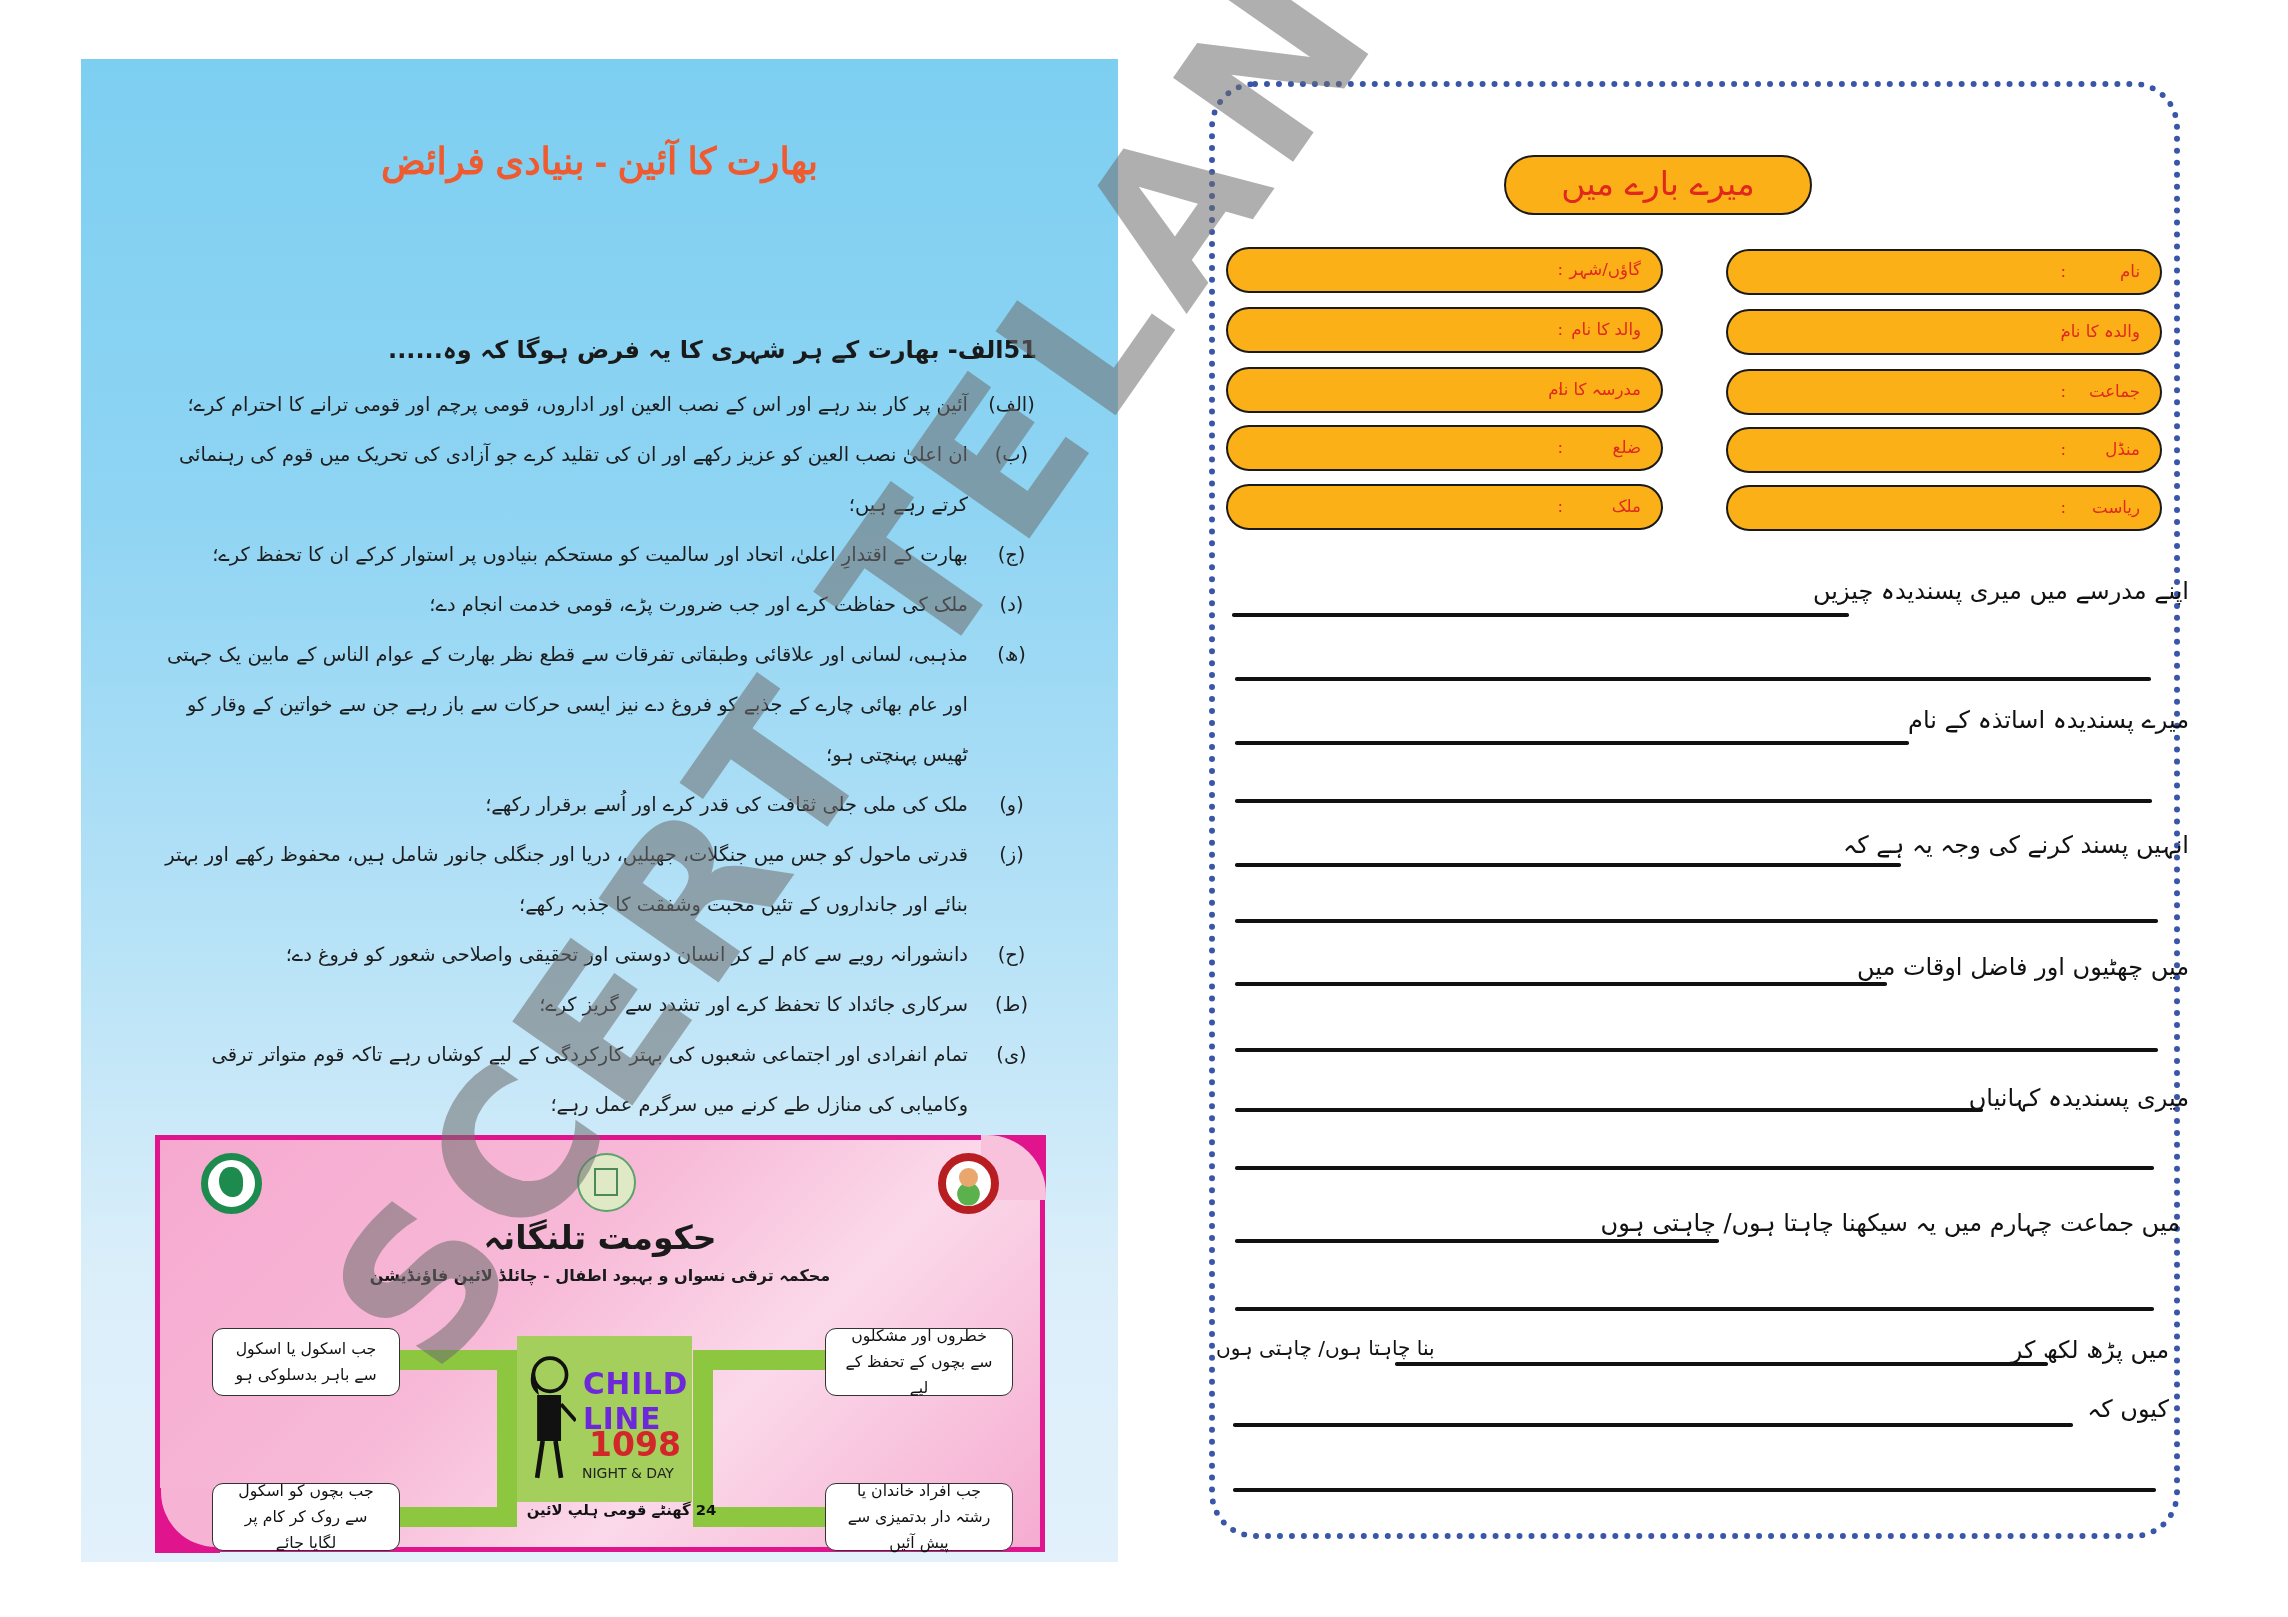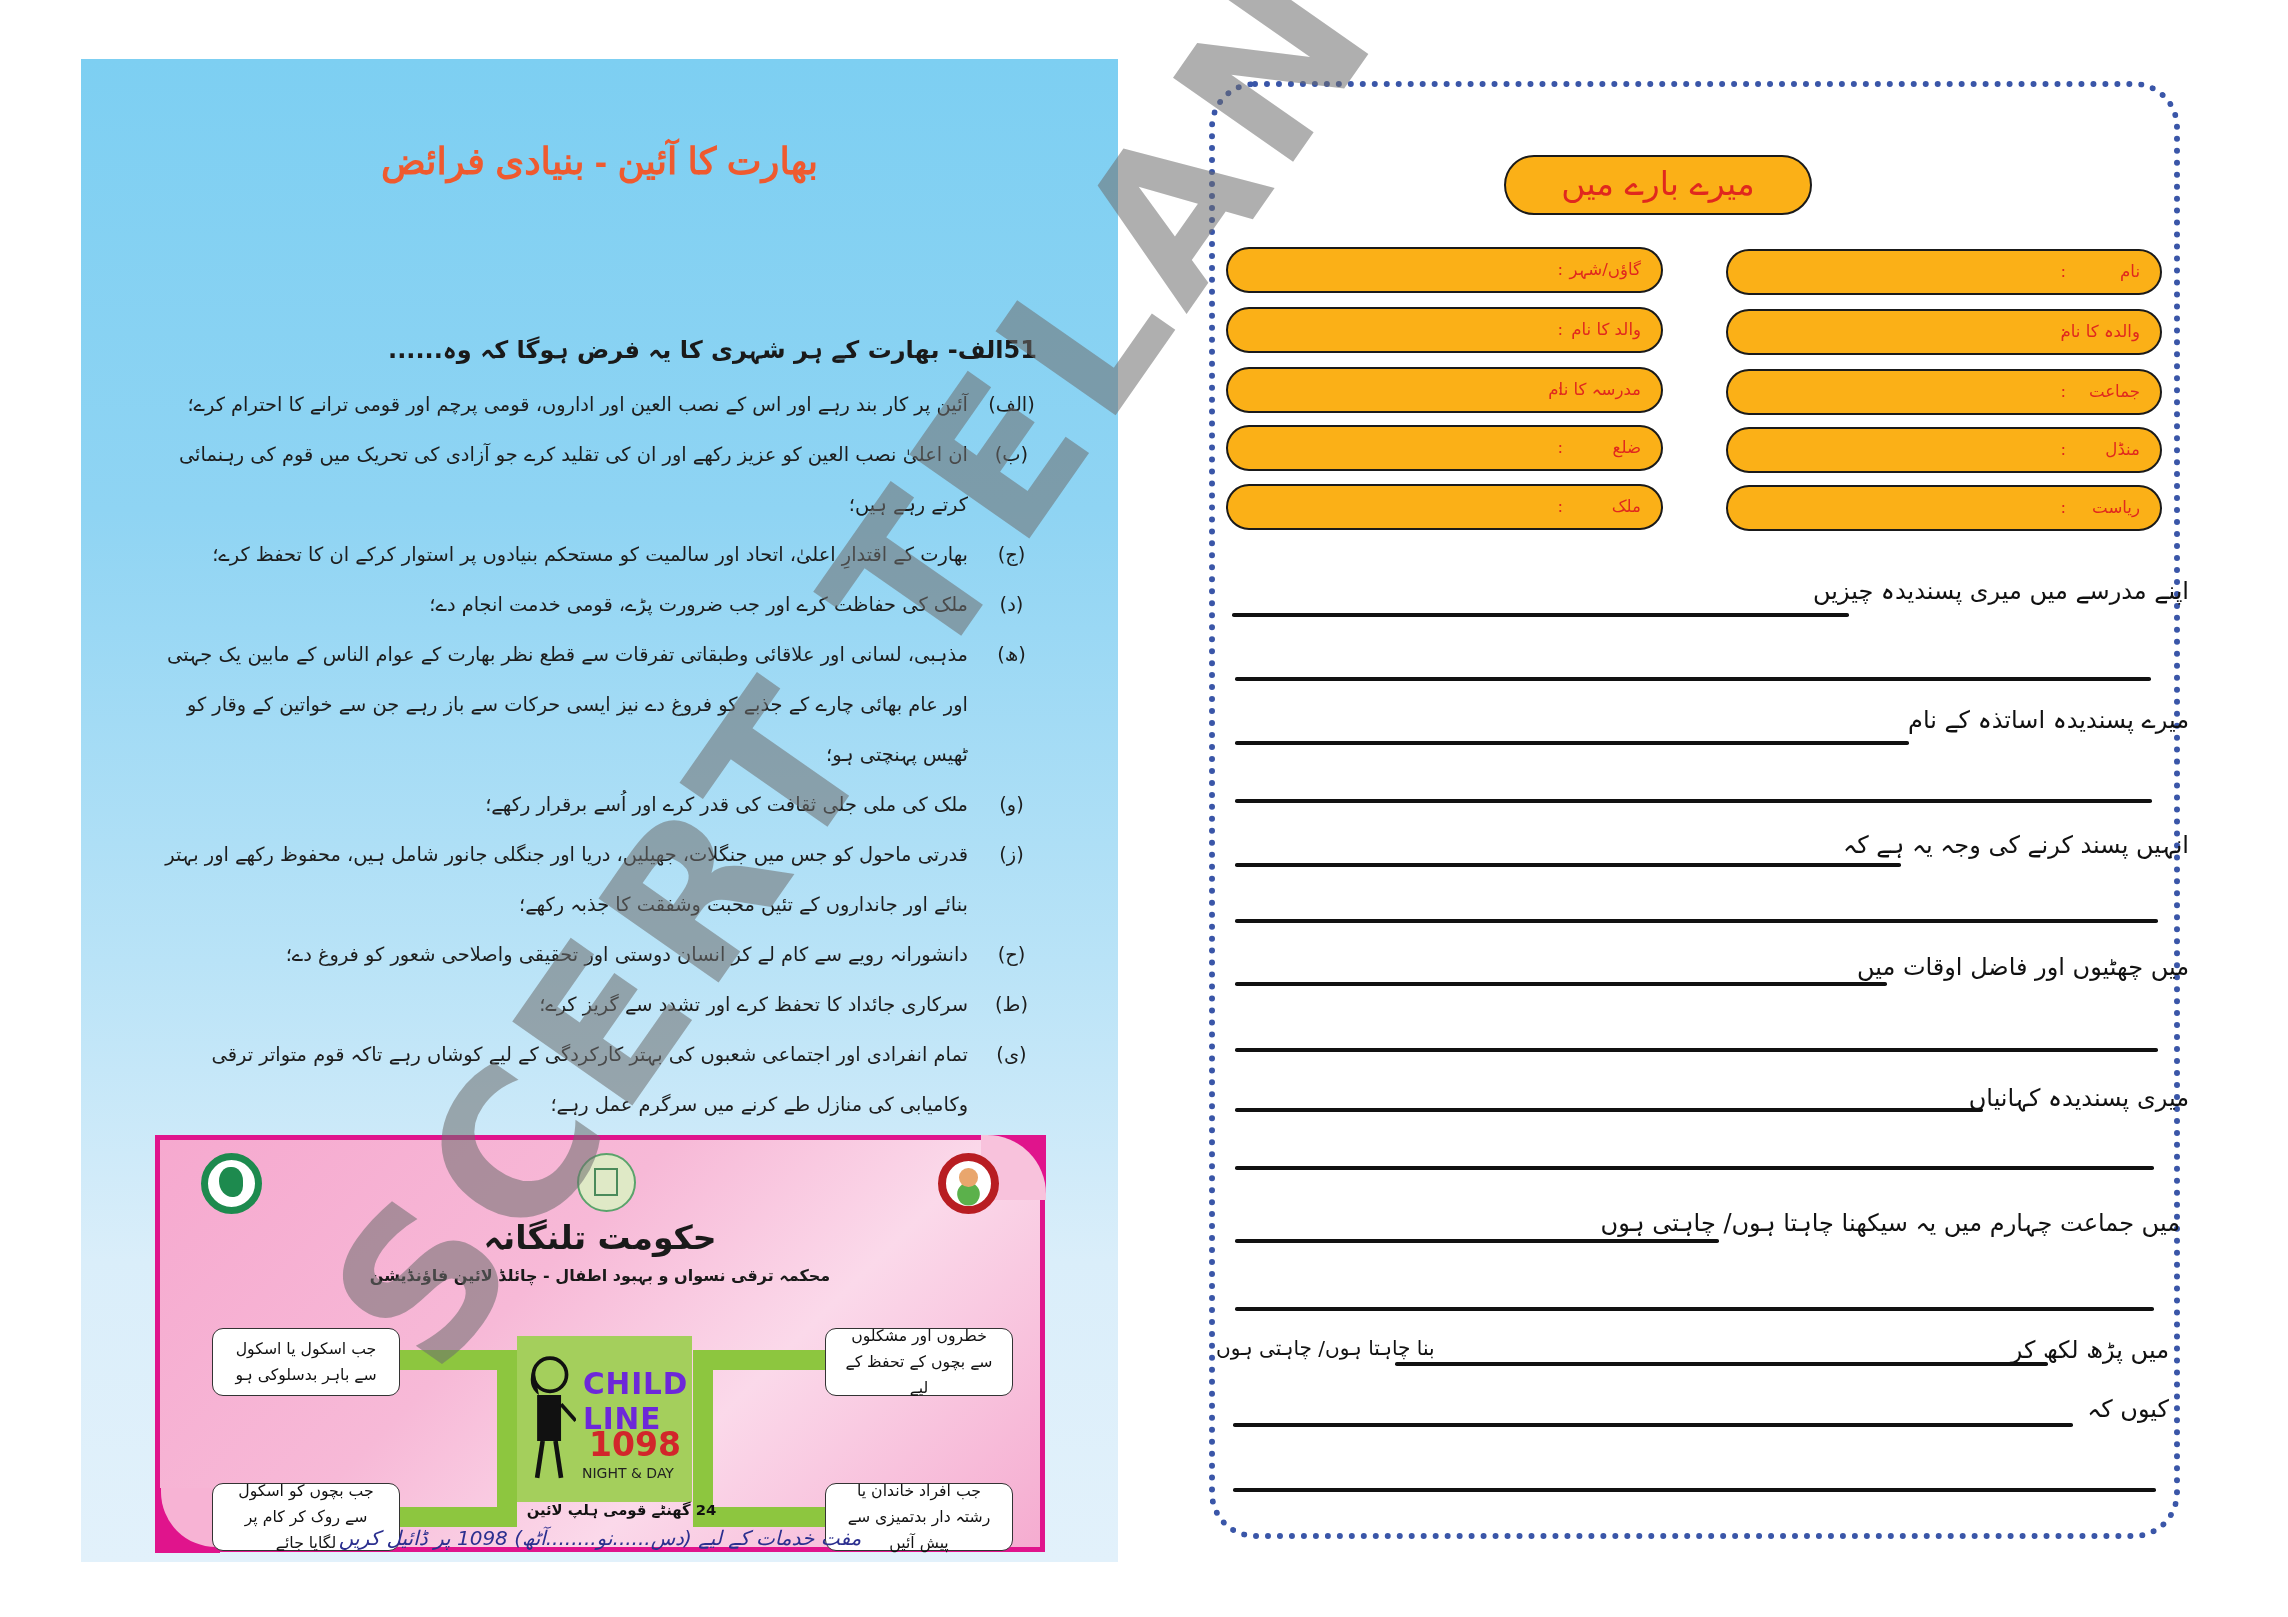--- a/index.html
+++ b/index.html
@@ -239,21 +239,20 @@
       <line x1="20" y1="100" x2="14" y2="140" stroke="#111" stroke-width="5"></line>
       <line x1="34" y1="100" x2="40" y2="140" stroke="#111" stroke-width="5"></line>
       <line x1="40" y1="60" x2="56" y2="78" stroke="#111" stroke-width="4"></line>
     </svg>
     <div class="cl-word w1">CHILD</div>
     <div class="cl-word w2">LINE</div>
     <div class="cl-num">1098</div>
     <div class="cl-nd">NIGHT &amp; DAY</div>
   </div>
   <div class="cl-helpline">24 گھنٹے قومی ہلپ لائین</div>
-  <div class="cl-footer">مفت خدمات کے لیے (دس......نو........آٹھ) 1098 پر ڈائیل کریں</div>
 </div>
 
 <div id="right-page" class="abs"></div>
 
 <div class="rp-heading">میرے بارے میں</div>
 
 <div class="pill col-right" style="left:1726px; top:249px; width:436px;">
     <span class="lbl">نام</span>
     <span class="colon">:</span>
   </div>

